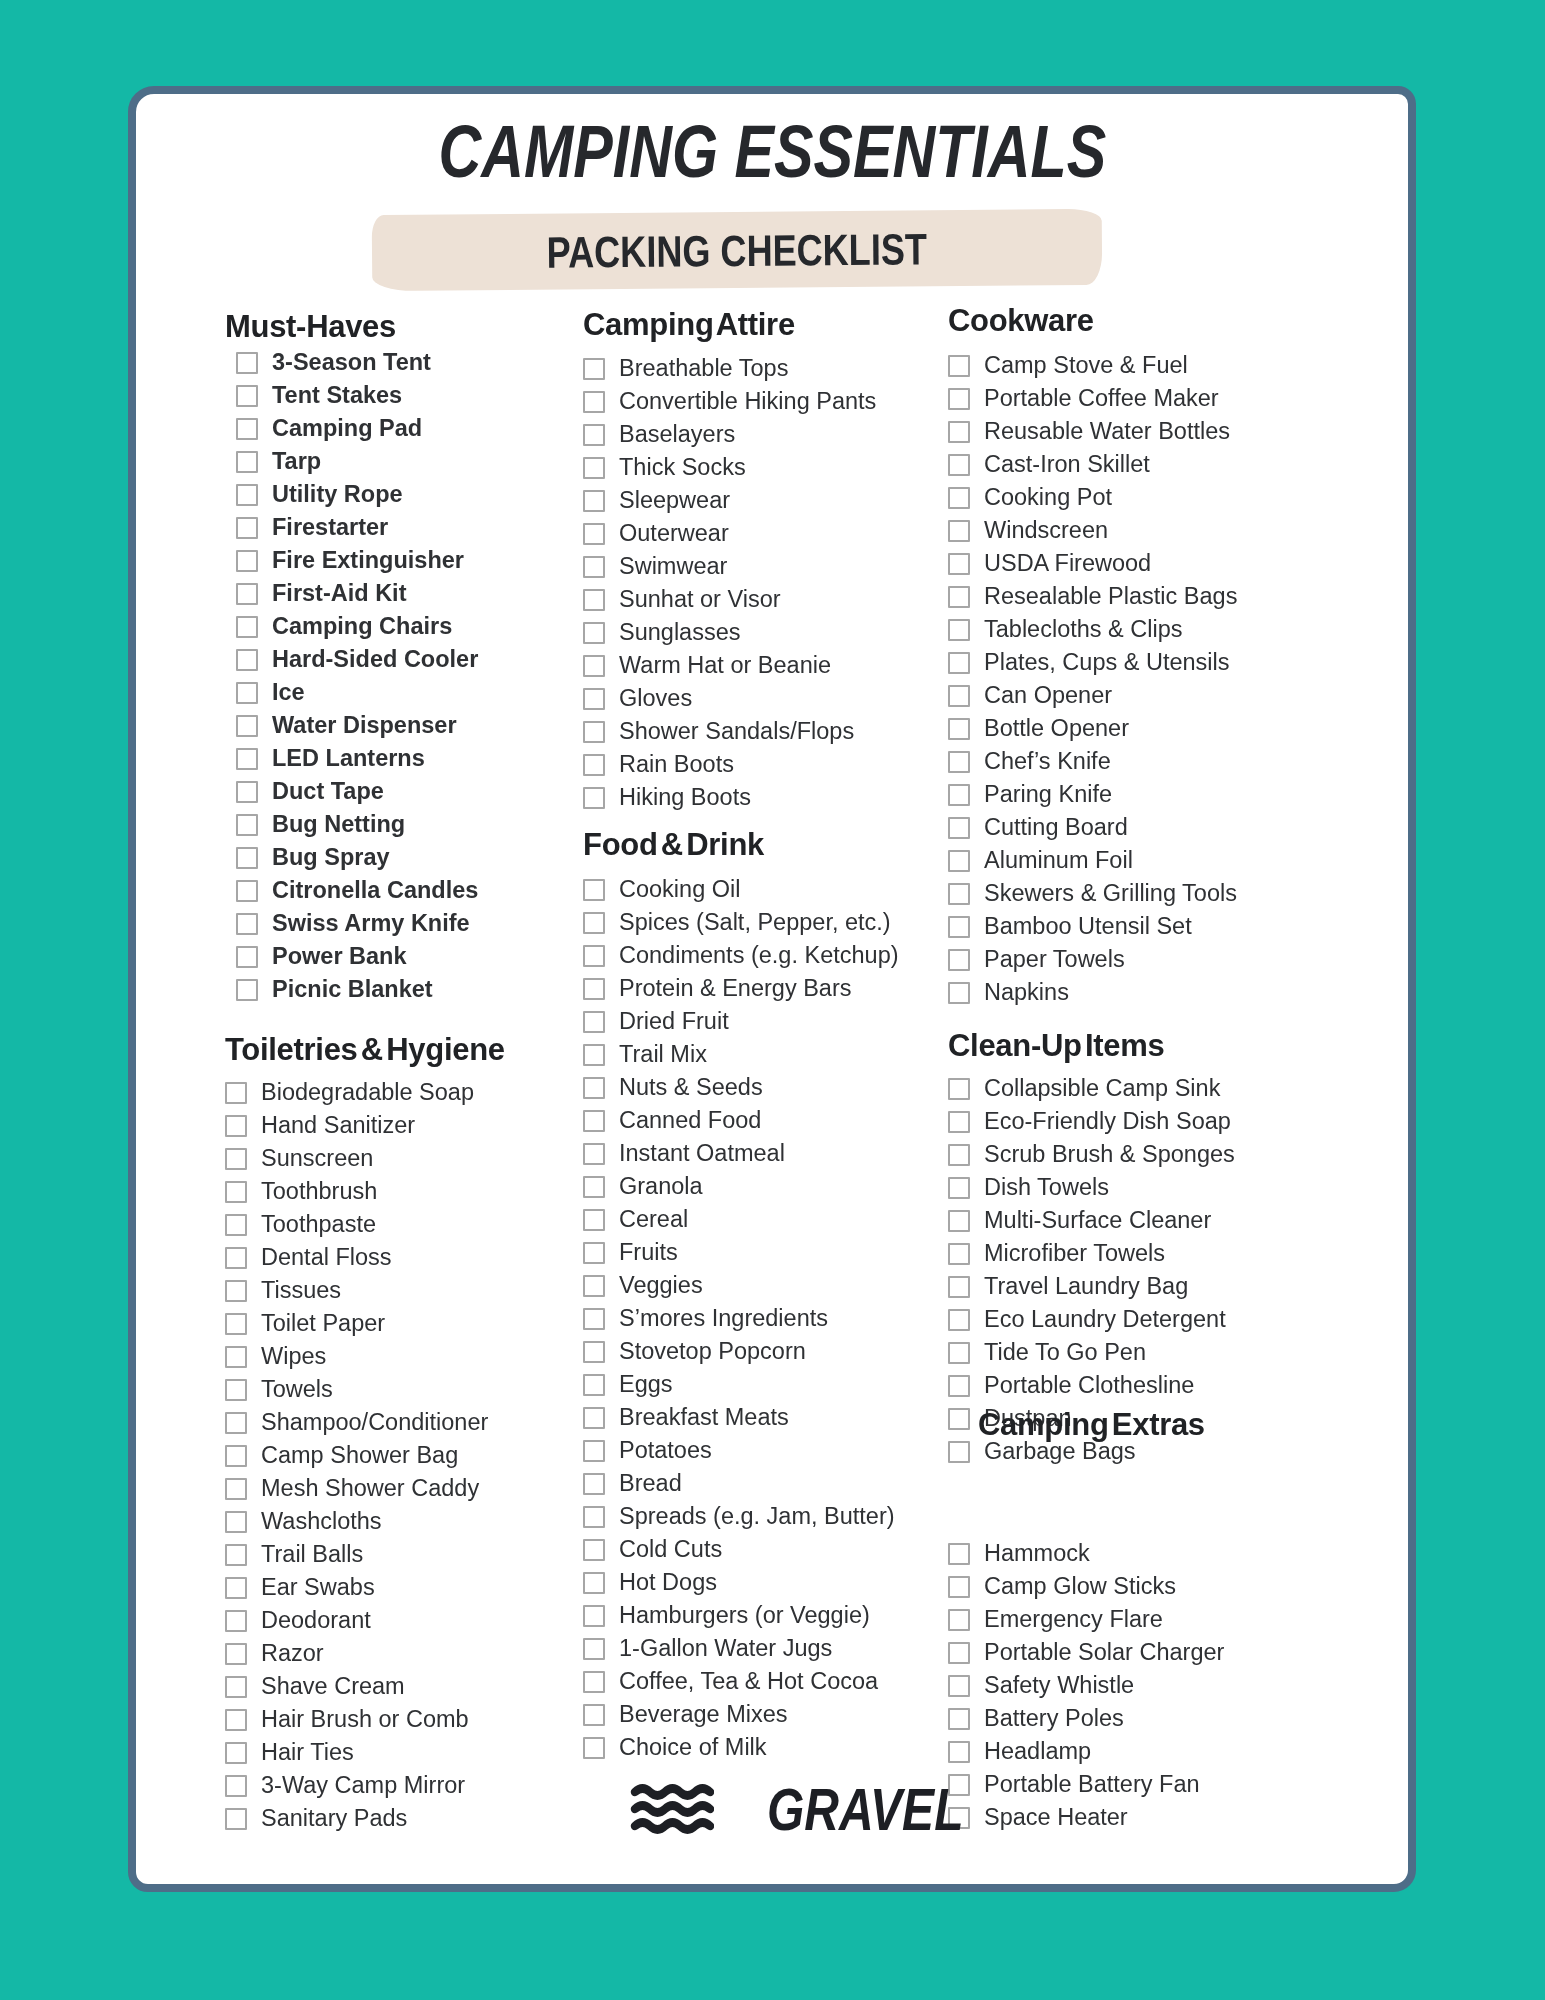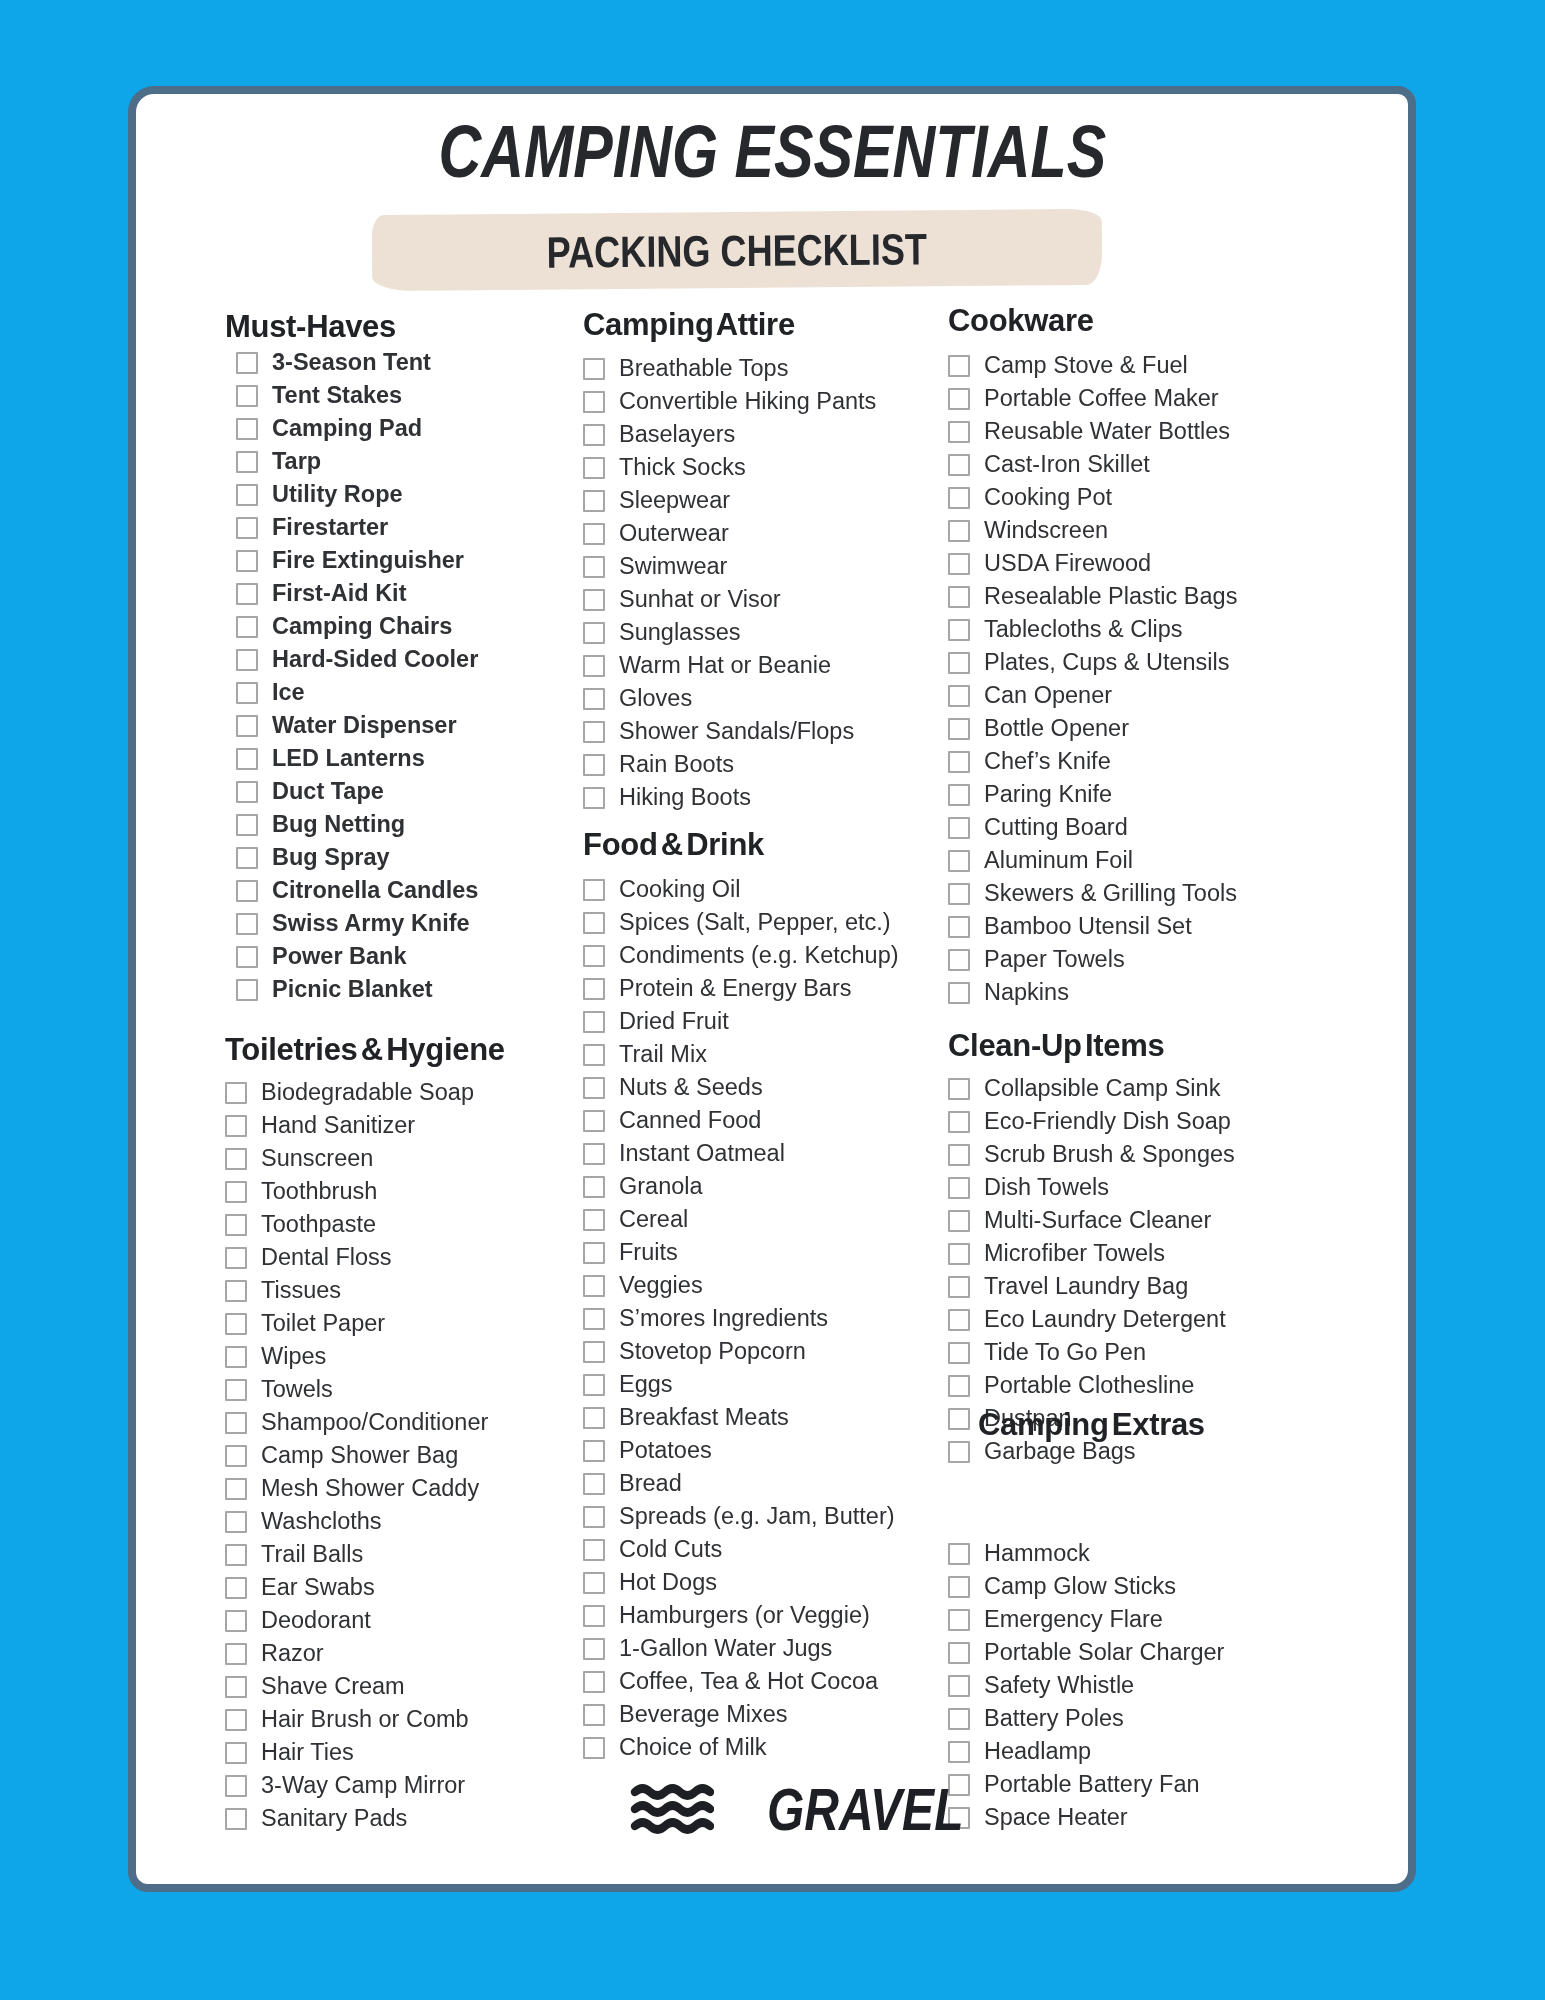--- a/index.html
+++ b/index.html
@@ -1,18 +1,18 @@
 <!DOCTYPE html>
 <html><head>
 <meta charset="utf-8">
 <style>
   html,body{margin:0;padding:0;}
   #canvas{
     position:relative;width:1545px;height:2000px;overflow:hidden;
-    background:#0ea5e9;font-family:"Liberation Sans",sans-serif;
+    background:#14b8a6;font-family:"Liberation Sans",sans-serif;
   }
   #card{
     position:absolute;left:128px;top:86px;width:1288px;height:1806px;
     box-sizing:border-box;background:#ffffff;
     border:8px solid #4E6D88;
     border-radius:26px 18px 22px 20px;
   }
   .title-wrap{
     position:absolute;left:128px;top:112px;width:1288px;
     text-align:center;line-height:80px;white-space:nowrap;

